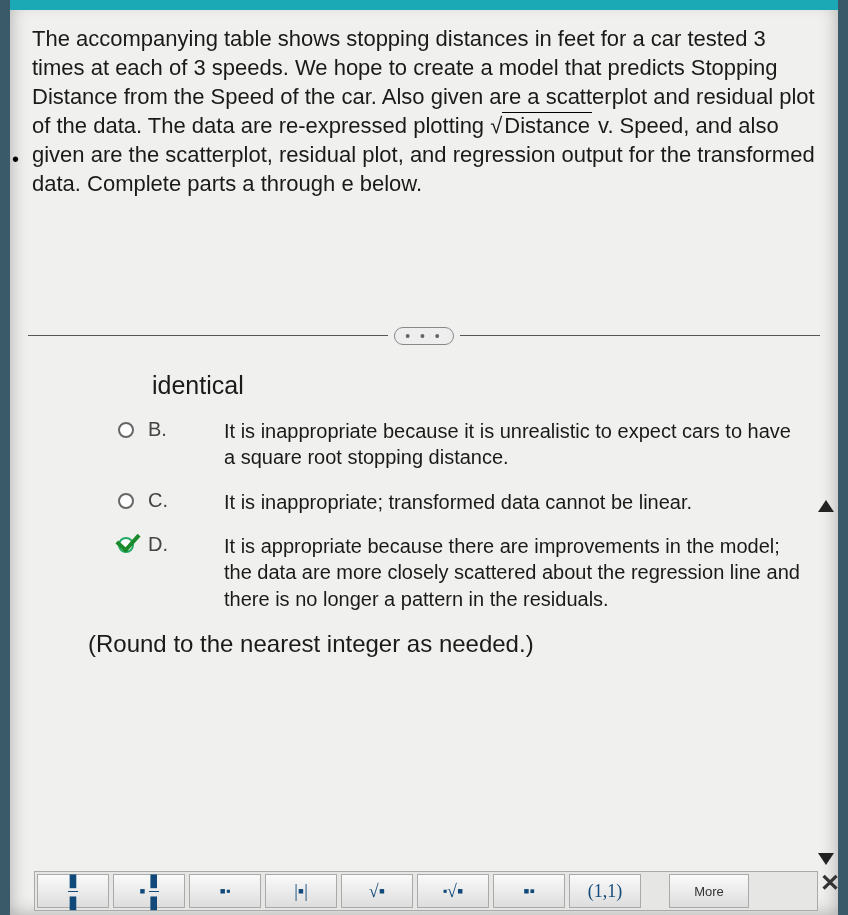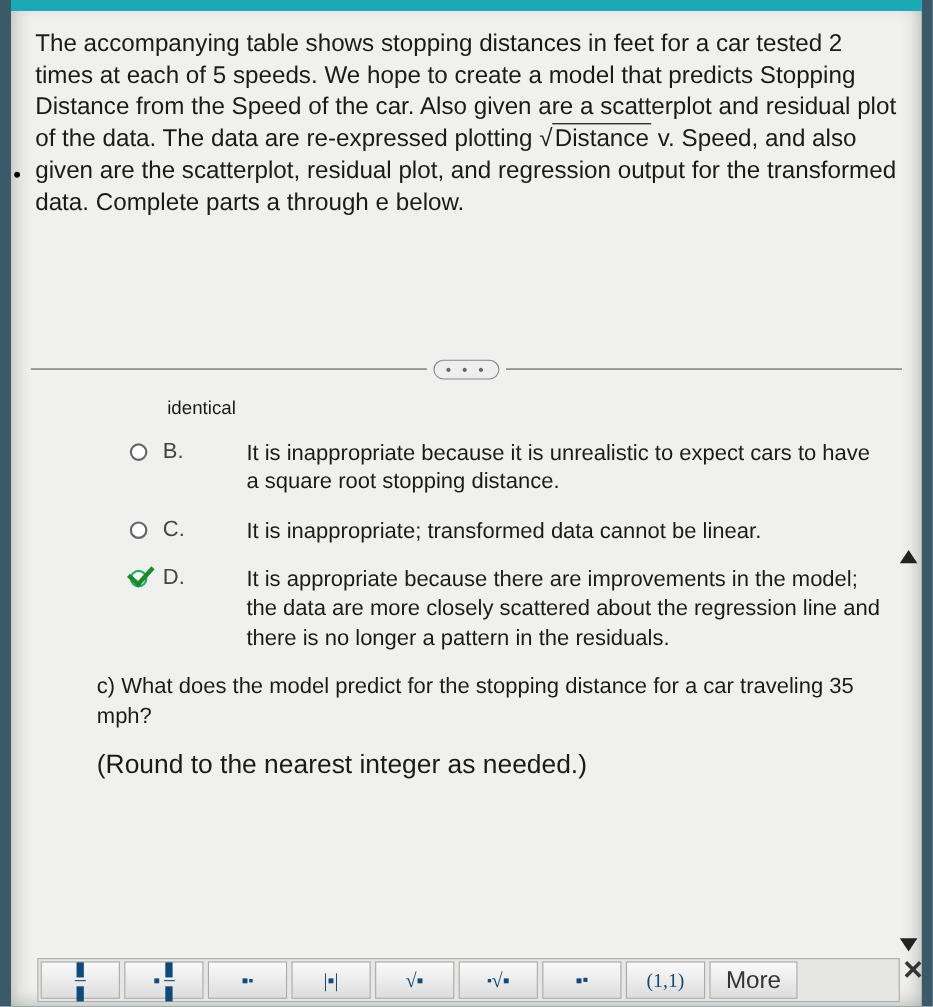--- a/index.html
+++ b/index.html
@@ -55,21 +55,21 @@
     border:1px solid #888; border-radius: 10px;
     padding: 0 10px; font-size:14px; color:#666;
     letter-spacing:3px; background:#eee;
   }
   .answers {
     padding: 10px 14px 0 90px;
     font-size: 20px;
     color:#1a1a1a;
     position: relative;
   }
-  .identical { margin: 6px 0 18px 34px; font-size:17px; }
+  .identical { margin: 16px 0 18px 34px; font-size:25px; }
   .opt { display:flex; gap:14px; margin-bottom:18px; align-items:flex-start; }
   .radio {
     width:16px; height:16px; border:2px solid #666; border-radius:50%;
     flex:0 0 16px; margin-top:4px; background:#fff; position:relative;
   }
   .radio.checked { border-color:#2a6; }
   .radio.checked::after {
     content:''; position:absolute; left:-3px; top:-6px;
     width:18px; height:10px; border-left:4px solid #1a8a2a;
     border-bottom:4px solid #1a8a2a; transform:rotate(-48deg);
@@ -99,36 +99,36 @@
     height:40px; display:flex; gap:4px;
     background:#e6e6e4; padding:2px;
     border:1px solid #aaa;
   }
   .tb-btn {
     flex:0 0 72px; background:linear-gradient(#fafafa,#ddd);
     border:1px solid #aaa; display:flex; align-items:center;
     justify-content:center; font-size:18px; color:#114a7a;
     font-family: 'Times New Roman', serif;
   }
-  .tb-btn.more { flex:0 0 80px; font-family:Arial; font-size:22px; color:#333;}
+  .tb-btn.more { flex:0 0 80px; font-family:Arial; font-size:13px; color:#333;margin-left:24px;}
   .close-x {
     position:absolute; right:-2px; bottom:18px;
     font-size:24px; color:#333; font-weight:bold;
   }
   sup { font-size:.7em; }
 </style>
 </head>
 <body>
 
 <div class="page">
   <div class="top-bar"></div>
   <span class="bullet">•</span>
 
   <div class="intro">
-    <span>The accompanying table shows stopping distances in feet for a car tested 2 times at each of 5 speeds. We hope to create a model that predicts Stopping Distance from the Speed of the car. Also given are a scatterplot and residual plot of the data. The data are re-expressed plotting </span>
+    <span>The accompanying table shows stopping distances in feet for a car tested 3 times at each of 3 speeds. We hope to create a model that predicts Stopping Distance from the Speed of the car. Also given are a scatterplot and residual plot of the data. The data are re-expressed plotting </span>
     <span class="sqrt-wrap">
       <span class="surd">√</span><span class="under-root">Distance</span>
     </span>
     <span> v. Speed, and also given are the scatterplot, residual plot, and regression output for the transformed data. Complete parts a through e below.</span>
   </div>
 
   <div class="links">
     <br>
     <br>
   </div>
@@ -153,21 +153,20 @@
       <span class="letter">C.</span>
       <span class="opt-text">It is inappropriate; transformed data cannot be linear.</span>
     </div>
 
     <div class="opt">
       <span class="radio checked"></span>
       <span class="letter">D.</span>
       <span class="opt-text">It is appropriate because there are improvements in the model; the data are more closely scattered about the regression line and there is no longer a pattern in the residuals.</span>
     </div>
 
-    <div class="partc">c) What does the model predict for the stopping distance for a car traveling 35 mph?</div>
 
     <div class="round-note">(Round to the nearest integer as needed.)</div>
   </div>
 
   <div class="scroll-up"></div>
   <div class="scroll-down"></div>
 
   <div class="toolbar">
     <div class="tb-btn">
         <span>▮<br><span style="border-top:1px solid #114a7a">▮</span></span>

